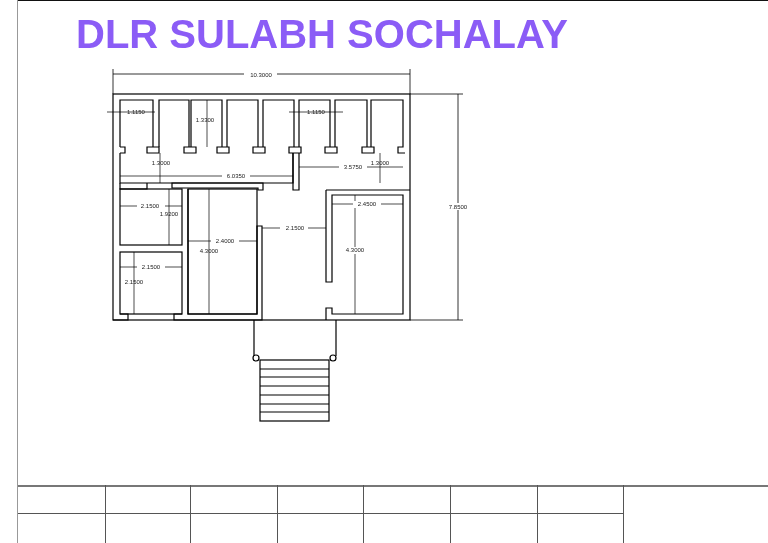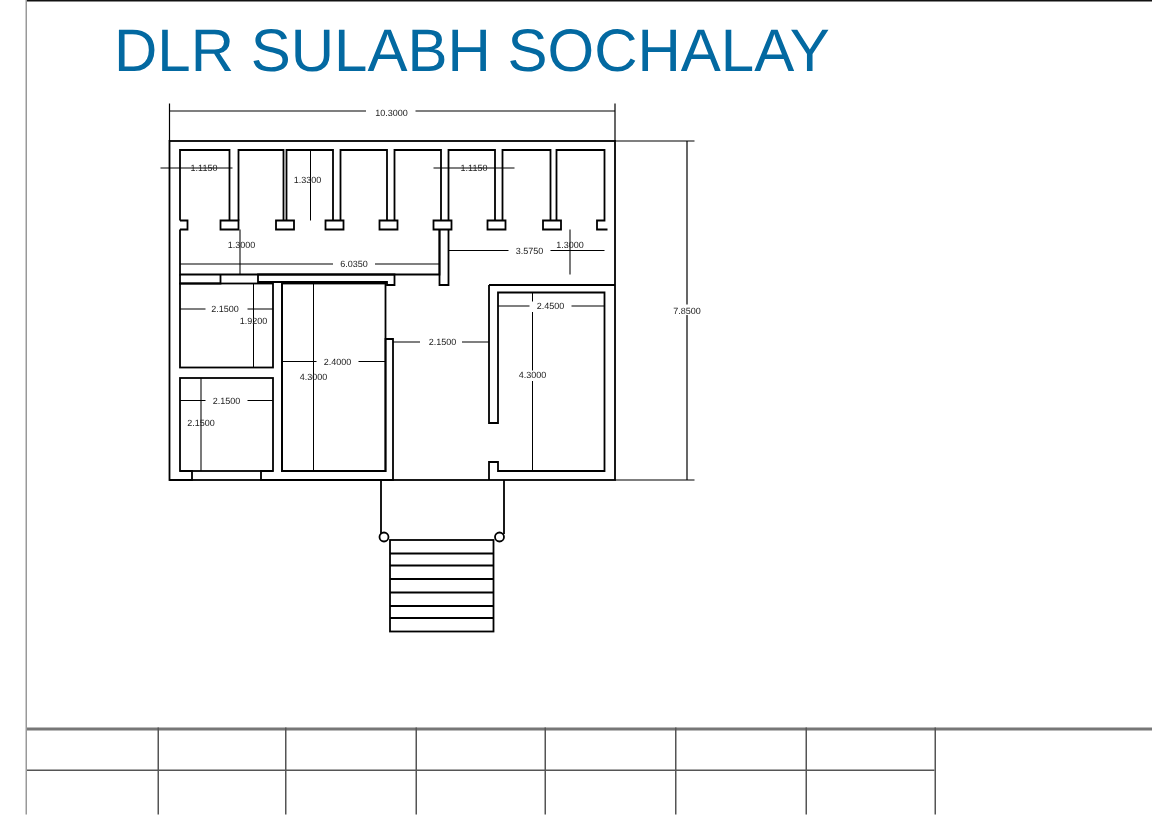--- a/index.html
+++ b/index.html
@@ -1,19 +1,19 @@
 <!DOCTYPE html>
 <html><head>
 <meta charset="utf-8">
 <style>
   html, body { margin:0; padding:0; background:#ffffff; }
   body { width:768px; height:543px; position:relative; overflow:hidden; font-family:"Liberation Sans", sans-serif; }
   .top-border { position:absolute; left:18px; top:0; width:750px; height:1px; background:#111; }
   .left-border { position:absolute; left:17px; top:0; width:1px; height:543px; background:#999; }
-  .title { position:absolute; left:76px; top:12px; font-size:40px; color:#0369a1; letter-spacing:0px; white-space:nowrap; font-family:"Liberation Sans", sans-serif; }
+  .title { position:absolute; left:76px; top:12px; font-size:40px; color:#8b5cf6; letter-spacing:0px; white-space:nowrap; font-family:"Liberation Sans", sans-serif;font-weight:bold; }
   svg.plan { position:absolute; left:0; top:0; }
   .dim { font-family:"Liberation Sans", sans-serif; font-size:6px; fill:#222; }
   .tb { position:absolute; left:18px; top:485px; width:750px; height:58px; }
   .tb-line { position:absolute; background:#555; }
 </style>
 </head>
 <body>
 
 <div class="top-border"></div>
 <div class="left-border"></div>

